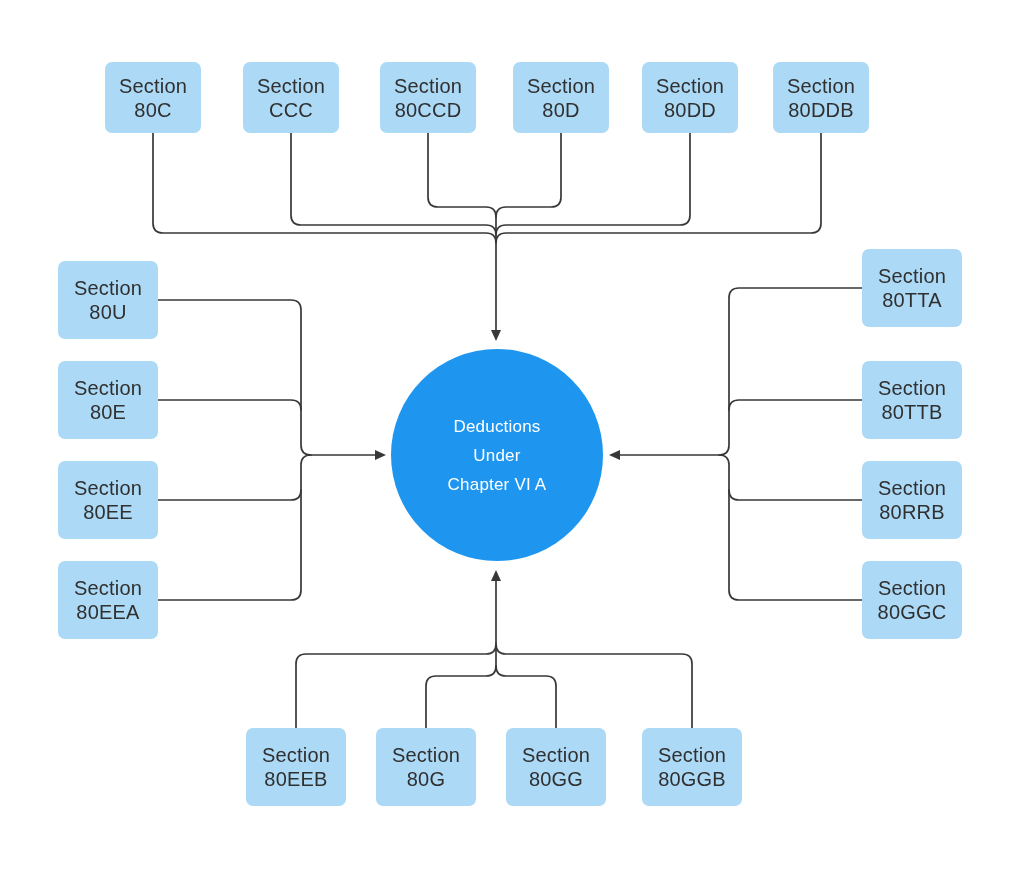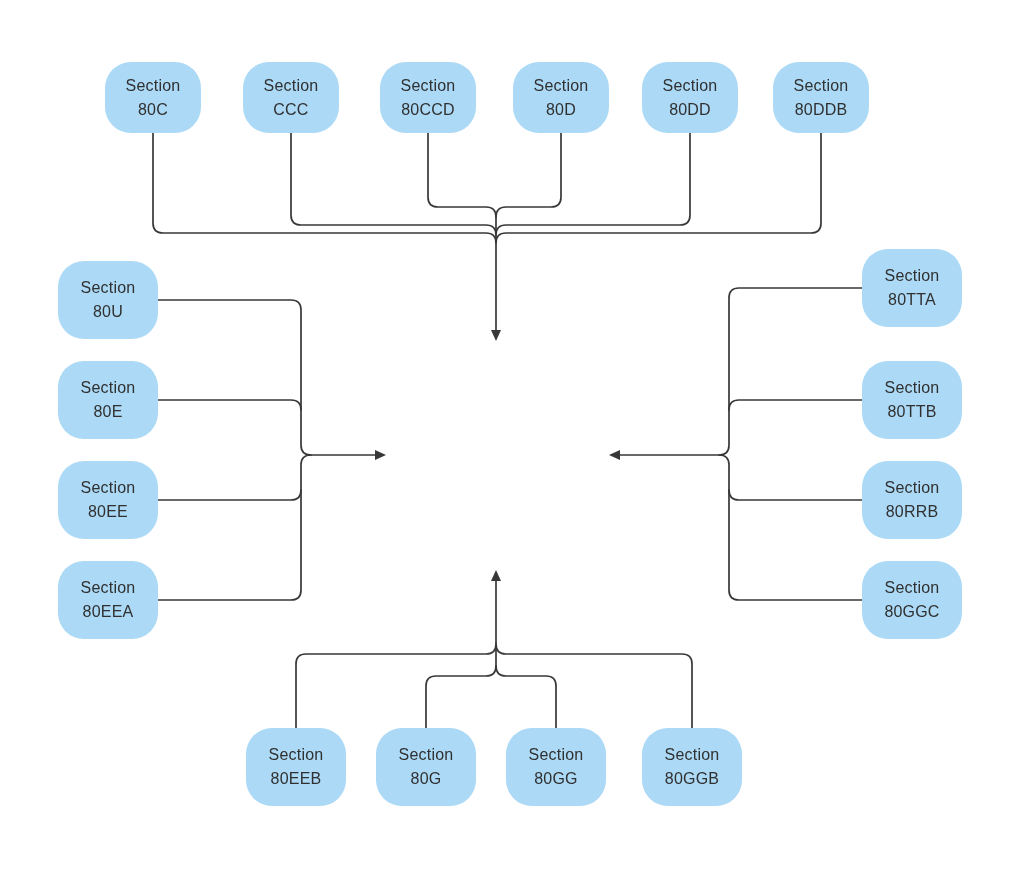--- a/index.html
+++ b/index.html
@@ -28,28 +28,28 @@
     stroke-width: 1.7;
     stroke-linecap: round;
   }
   #connector-layer polygon.arrow {
     fill: var(--line, #383838);
     stroke: none;
   }
   .node {
     position: absolute;
     background: var(--node-fill, #abd9f6);
-    border-radius: 26px;
+    border-radius: 7px;
     display: flex;
     align-items: center;
     justify-content: center;
     text-align: center;
     white-space: pre-line;
     color: var(--node-text, #303030);
-    font-size: 16px;
+    font-size: 20px;
     line-height: 24px;
     letter-spacing: 0.2px;
   }
   .node.top-row    { width: 96px;  height: 71px; top: 62px; }
   .node.side-col   { width: 100px; height: 78px; }
   .node.bottom-row { width: 100px; height: 78px; top: 728px; }
   .center-node {
     position: absolute;
     left: 391px;
     top: 349px;
@@ -132,14 +132,17 @@
 
   <div class="node bottom-row" style="left:246px">Section
 80EEB</div>
   <div class="node bottom-row" style="left:376px">Section
 80G</div>
   <div class="node bottom-row" style="left:506px">Section
 80GG</div>
   <div class="node bottom-row" style="left:642px">Section
 80GGB</div>
 
+  <div class="center-node">Deductions
+Under
+Chapter VI A</div>
 
 </div>
 
 </body></html>

